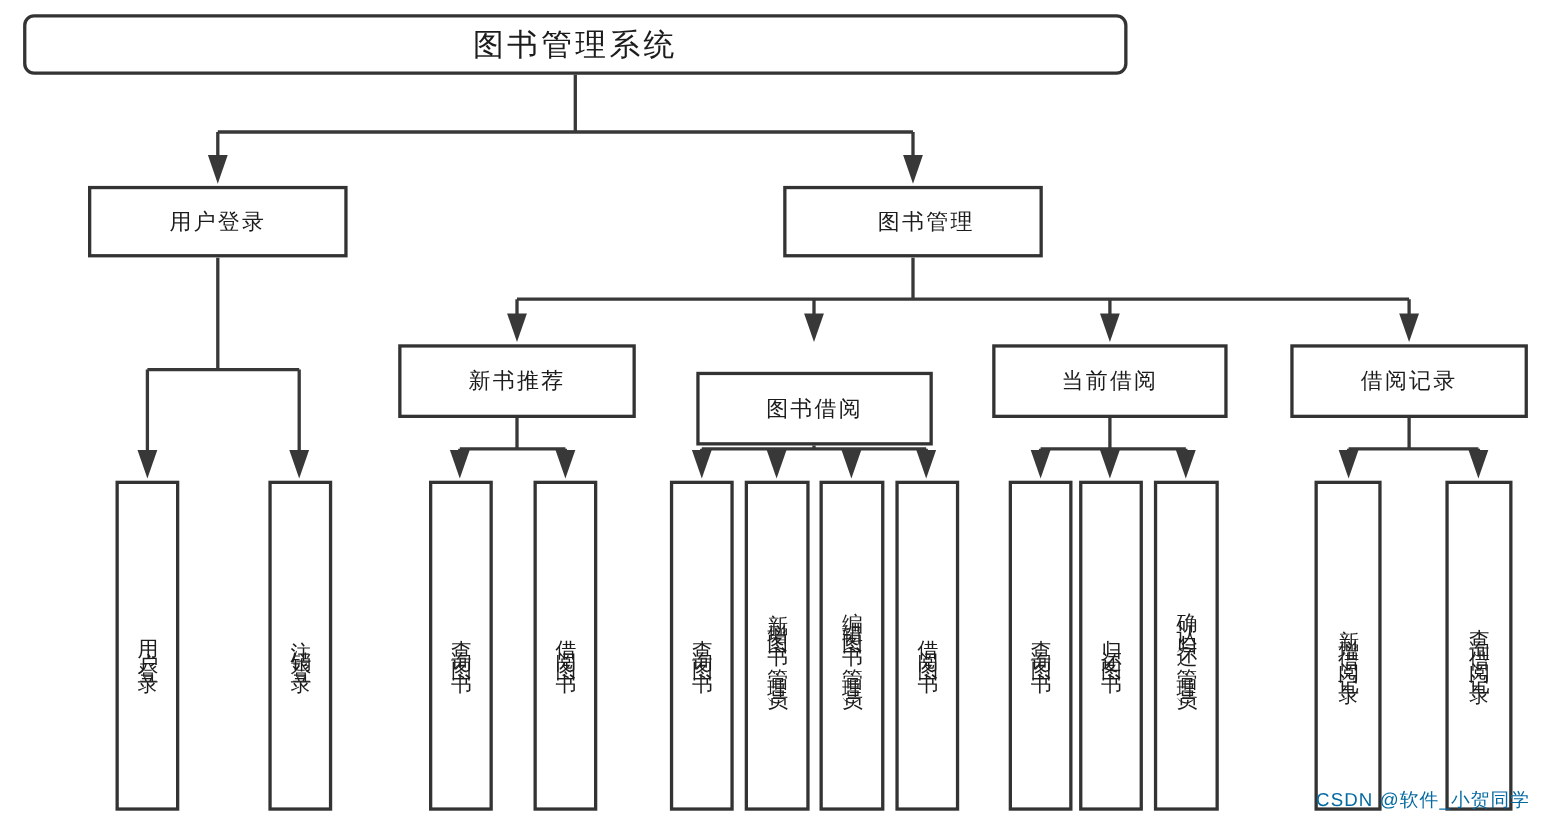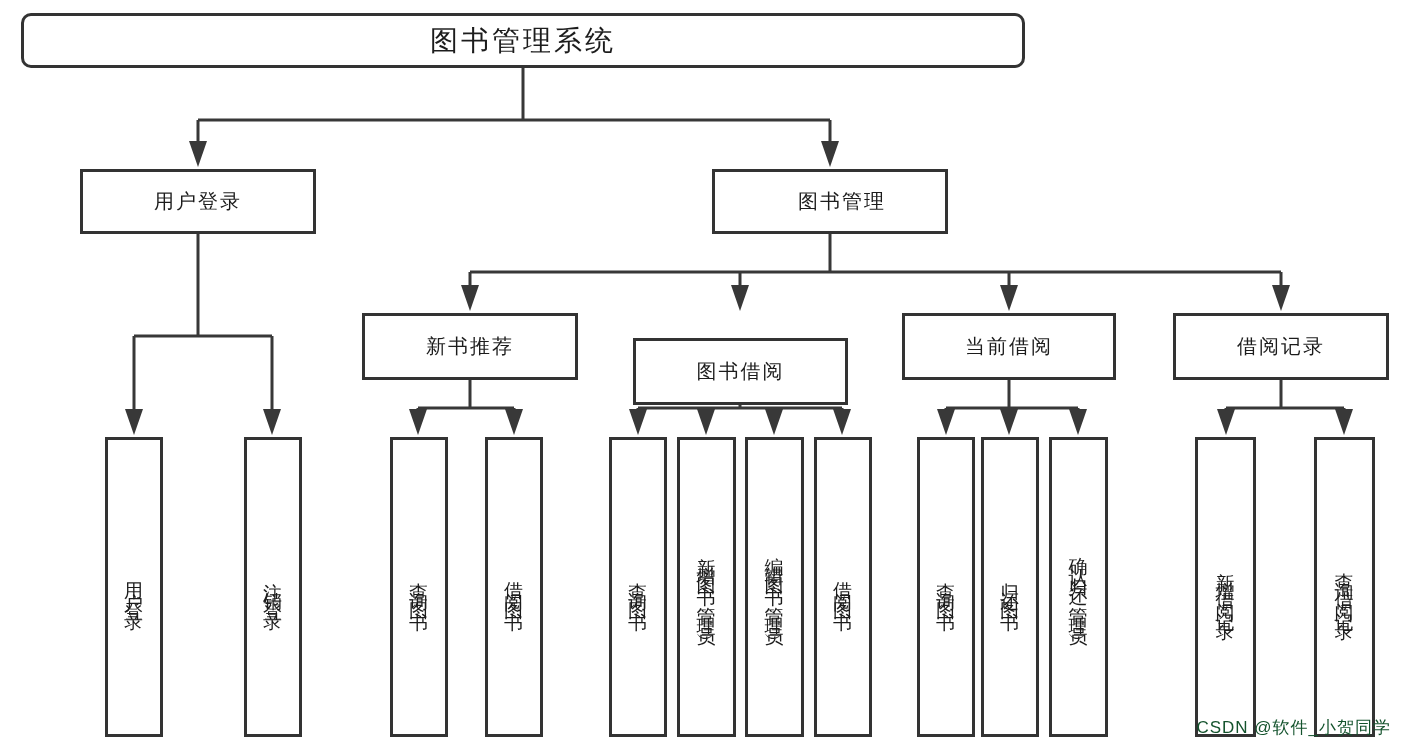--- a/index.html
+++ b/index.html
@@ -53,21 +53,21 @@
     font-size: 19px;
     letter-spacing: 10px;
     line-height: 1;
   }
   .watermark {
     position: absolute;
     right: 14px;
     top: 716px;
     font-size: 17px;
     letter-spacing: 1px;
-    color: #14532d;
+    color: #0369a1;
     white-space: nowrap;
   }
 </style>
 </head>
 <body>
 
 <div class="stage">
 
   <svg class="connectors" viewBox="0 0 1405 747" xmlns="http://www.w3.org/2000/svg">
     <g stroke="#383838" stroke-width="3" fill="none">

